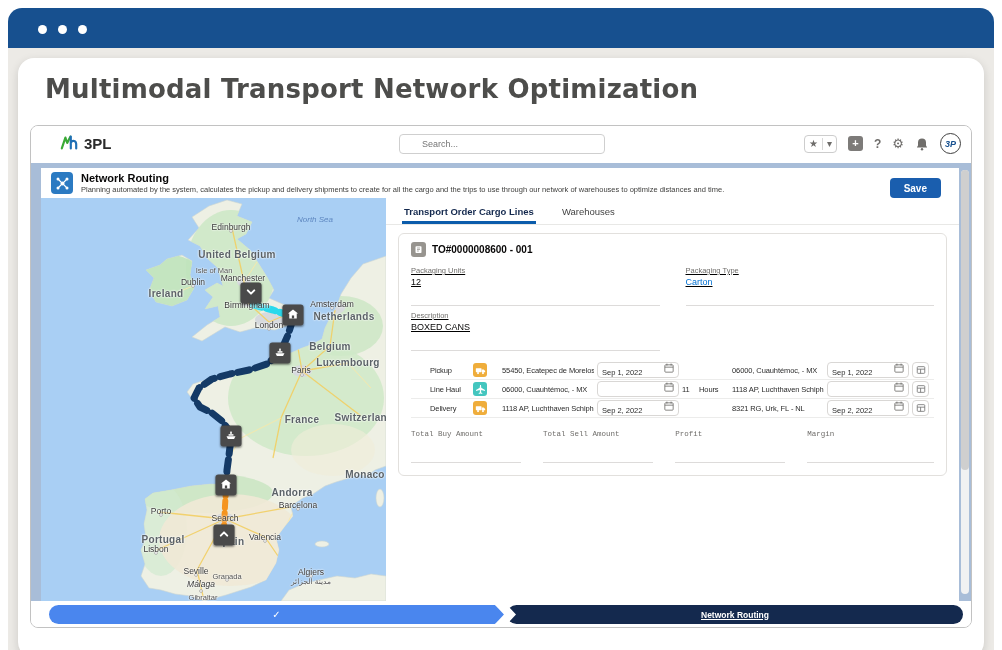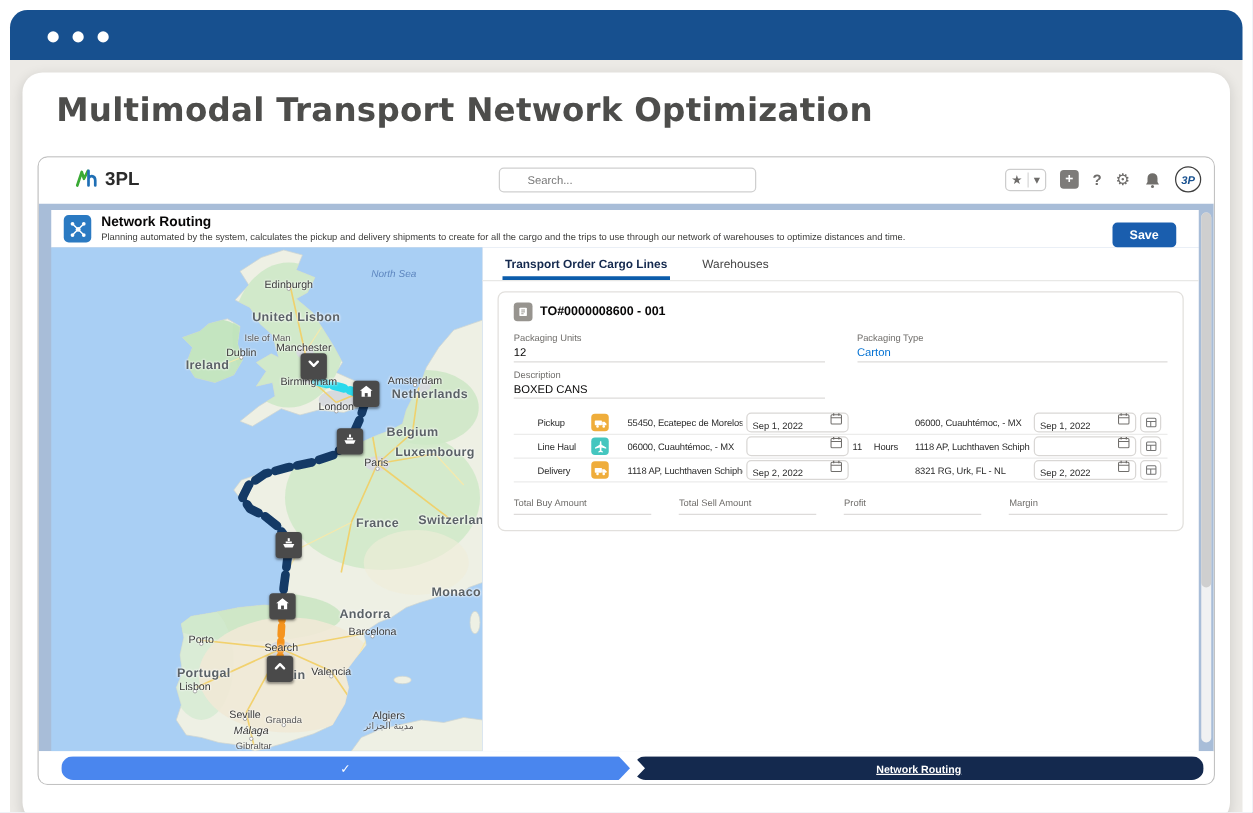--- a/index.html
+++ b/index.html
@@ -63,40 +63,40 @@
   .tabsbar{display:flex;gap:24px;padding:0 16px;height:27px;align-items:flex-end;
            border-bottom:1px solid #e8e8e6;}
   .tab{font-size:9.5px;color:#444;padding:0 2px 7px;cursor:pointer;}
   .tab.active{font-weight:700;color:#14294e;border-bottom:3px solid #0b5cab;padding-bottom:4px;}
   .card{margin:8px 12px;border:1px solid #e2e0dd;border-radius:6px;padding:8px 12px 12px;}
   .cardhead{display:flex;align-items:center;gap:6px;}
   .docicon{width:15px;height:15px;background:#97948f;border-radius:3px;display:flex;
            align-items:center;justify-content:center;}
   .orderid{font-size:10px;font-weight:700;color:#080707;}
   .fields{display:grid;grid-template-columns:1fr 1fr;column-gap:26px;margin-top:6px;}
-  .field{padding:3px 0 2px;border-bottom:1px solid #dddbda;margin-bottom:2px;}
+  .field{padding:3px 0 18px;border-bottom:1px solid #dddbda;margin-bottom:2px;text-decoration:underline;}
   .field .flabel{font-size:7.5px;color:#706e6b;}
   .field .fvalue{font-size:9px;color:#080707;margin-top:2px;min-height:10px;}
   .field .fvalue.link{color:#0070d2;}
   
   .otable{margin-top:8px;}
   .trow{display:grid;grid-template-columns:16px 40px 26px minmax(0,1fr) 82px 14px 30px minmax(0,1fr) 82px 22px;
         column-gap:3px;align-items:center;min-height:19px;border-bottom:1px solid #ececeb;}
   .trow.thead{border-top:1px solid #e6e6e4;min-height:15px;}
   .th{font-size:7.5px;font-weight:700;color:#514f4d;white-space:nowrap;}
   .td{font-size:7.5px;color:#2b2b2b;white-space:nowrap;overflow:hidden;letter-spacing:-.1px;}
   .dot{width:10px;height:10px;border-radius:50%;margin:0 auto;}
   .fbadge{width:14px;height:14px;border-radius:3px;display:flex;align-items:center;justify-content:center;}
   .datebox{height:16px;border:1px solid #d9d7d5;border-radius:4px;display:flex;align-items:flex-end;
            padding:0 4px;justify-content:space-between;background:#fff;}
   .datebox .dval{font-size:7.5px;color:#2b2b2b;}
   .rowact{width:17px;height:16px;border:1px solid #d9d7d5;border-radius:4px;background:#fff;
           display:flex;align-items:center;justify-content:center;padding:0;}
   .totals{display:grid;grid-template-columns:1fr 1fr 1fr 1.15fr;column-gap:22px;margin-top:12px;}
-  .total .tlabel{font-size:7.5px;color:#706e6b;padding-bottom:4px;border-bottom:1px solid #dddbda;}
+  .total .tlabel{font-size:7.5px;color:#706e6b;padding-bottom:24px;border-bottom:1px solid #dddbda;font-family:Liberation Mono, monospace;}
   
   .sbtrack{position:absolute;left:930px;top:7px;width:8px;height:424px;background:#f0f1f2;border-radius:4px;}
   .sbthumb{position:absolute;left:0;top:0;width:8px;height:300px;background:#cfcfcf;border-radius:4px;}
   
   .footer{position:absolute;left:0;top:475px;width:100%;height:28px;background:#fff;}
   .pathseg{position:absolute;top:4px;height:19px;display:flex;align-items:center;justify-content:center;}
   .seg1{left:18px;width:455px;background:#4a86ee;border-radius:10px;
         clip-path:polygon(0 0,calc(100% - 9px) 0,100% 50%,calc(100% - 9px) 100%,0 100%);}
   .seg2{left:476px;width:456px;background:#14294e;border-radius:10px;
         clip-path:polygon(0 0,100% 0,100% 100%,0 100%,9px 50%);}
@@ -248,21 +248,21 @@
           </g>
           <g id="routes-layer" fill="none" stroke-linecap="round" stroke-linejoin="round">
               <polyline points="212,107 232,112 250,118" stroke="#2ad9ec" stroke-width="7" stroke-dasharray="9 5"></polyline>
               <polyline points="252,121 247,137 239,155 226,166 208,172 189,176 171,181 158,190 153,200 159,209 171,215 181,223 187,231 190,240 188,257 186,272 185,287" stroke="#143a66" stroke-width="7" stroke-dasharray="12 6"></polyline>
               <polyline points="185,291 184,308 183,331" stroke="#f5941e" stroke-width="6" stroke-dasharray="7 5"></polyline>
             </g>
         </svg>
         <div id="map-overlay">
             <div class="maplabel sea" style="left: 274px; top: 21px;">North Sea</div>
             <div class="maplabel city" style="left: 190px; top: 29px;">Edinburgh</div>
-            <div class="maplabel country" style="left: 196px; top: 56px;">United Lisbon</div>
+            <div class="maplabel country" style="left: 196px; top: 56px;">United Belgium</div>
             <div class="maplabel town" style="left: 173px; top: 72px;">Isle of Man</div>
             <div class="maplabel city" style="left: 202px; top: 80px;">Manchester</div>
             <div class="maplabel city" style="left: 152px; top: 84px;">Dublin</div>
             <div class="maplabel country" style="left: 125px; top: 95px;">Ireland</div>
             <div class="maplabel city" style="left: 206px; top: 107px;">Birmingham</div>
             <div class="maplabel city" style="left: 291px; top: 106px;">Amsterdam</div>
             <div class="maplabel country" style="left: 303px; top: 118px;">Netherlands</div>
             <div class="maplabel city" style="left: 228px; top: 127px;">London</div>
             <div class="maplabel country" style="left: 289px; top: 148px;">Belgium</div>
             <div class="maplabel country" style="left: 307px; top: 164px;">Luxembourg</div>

